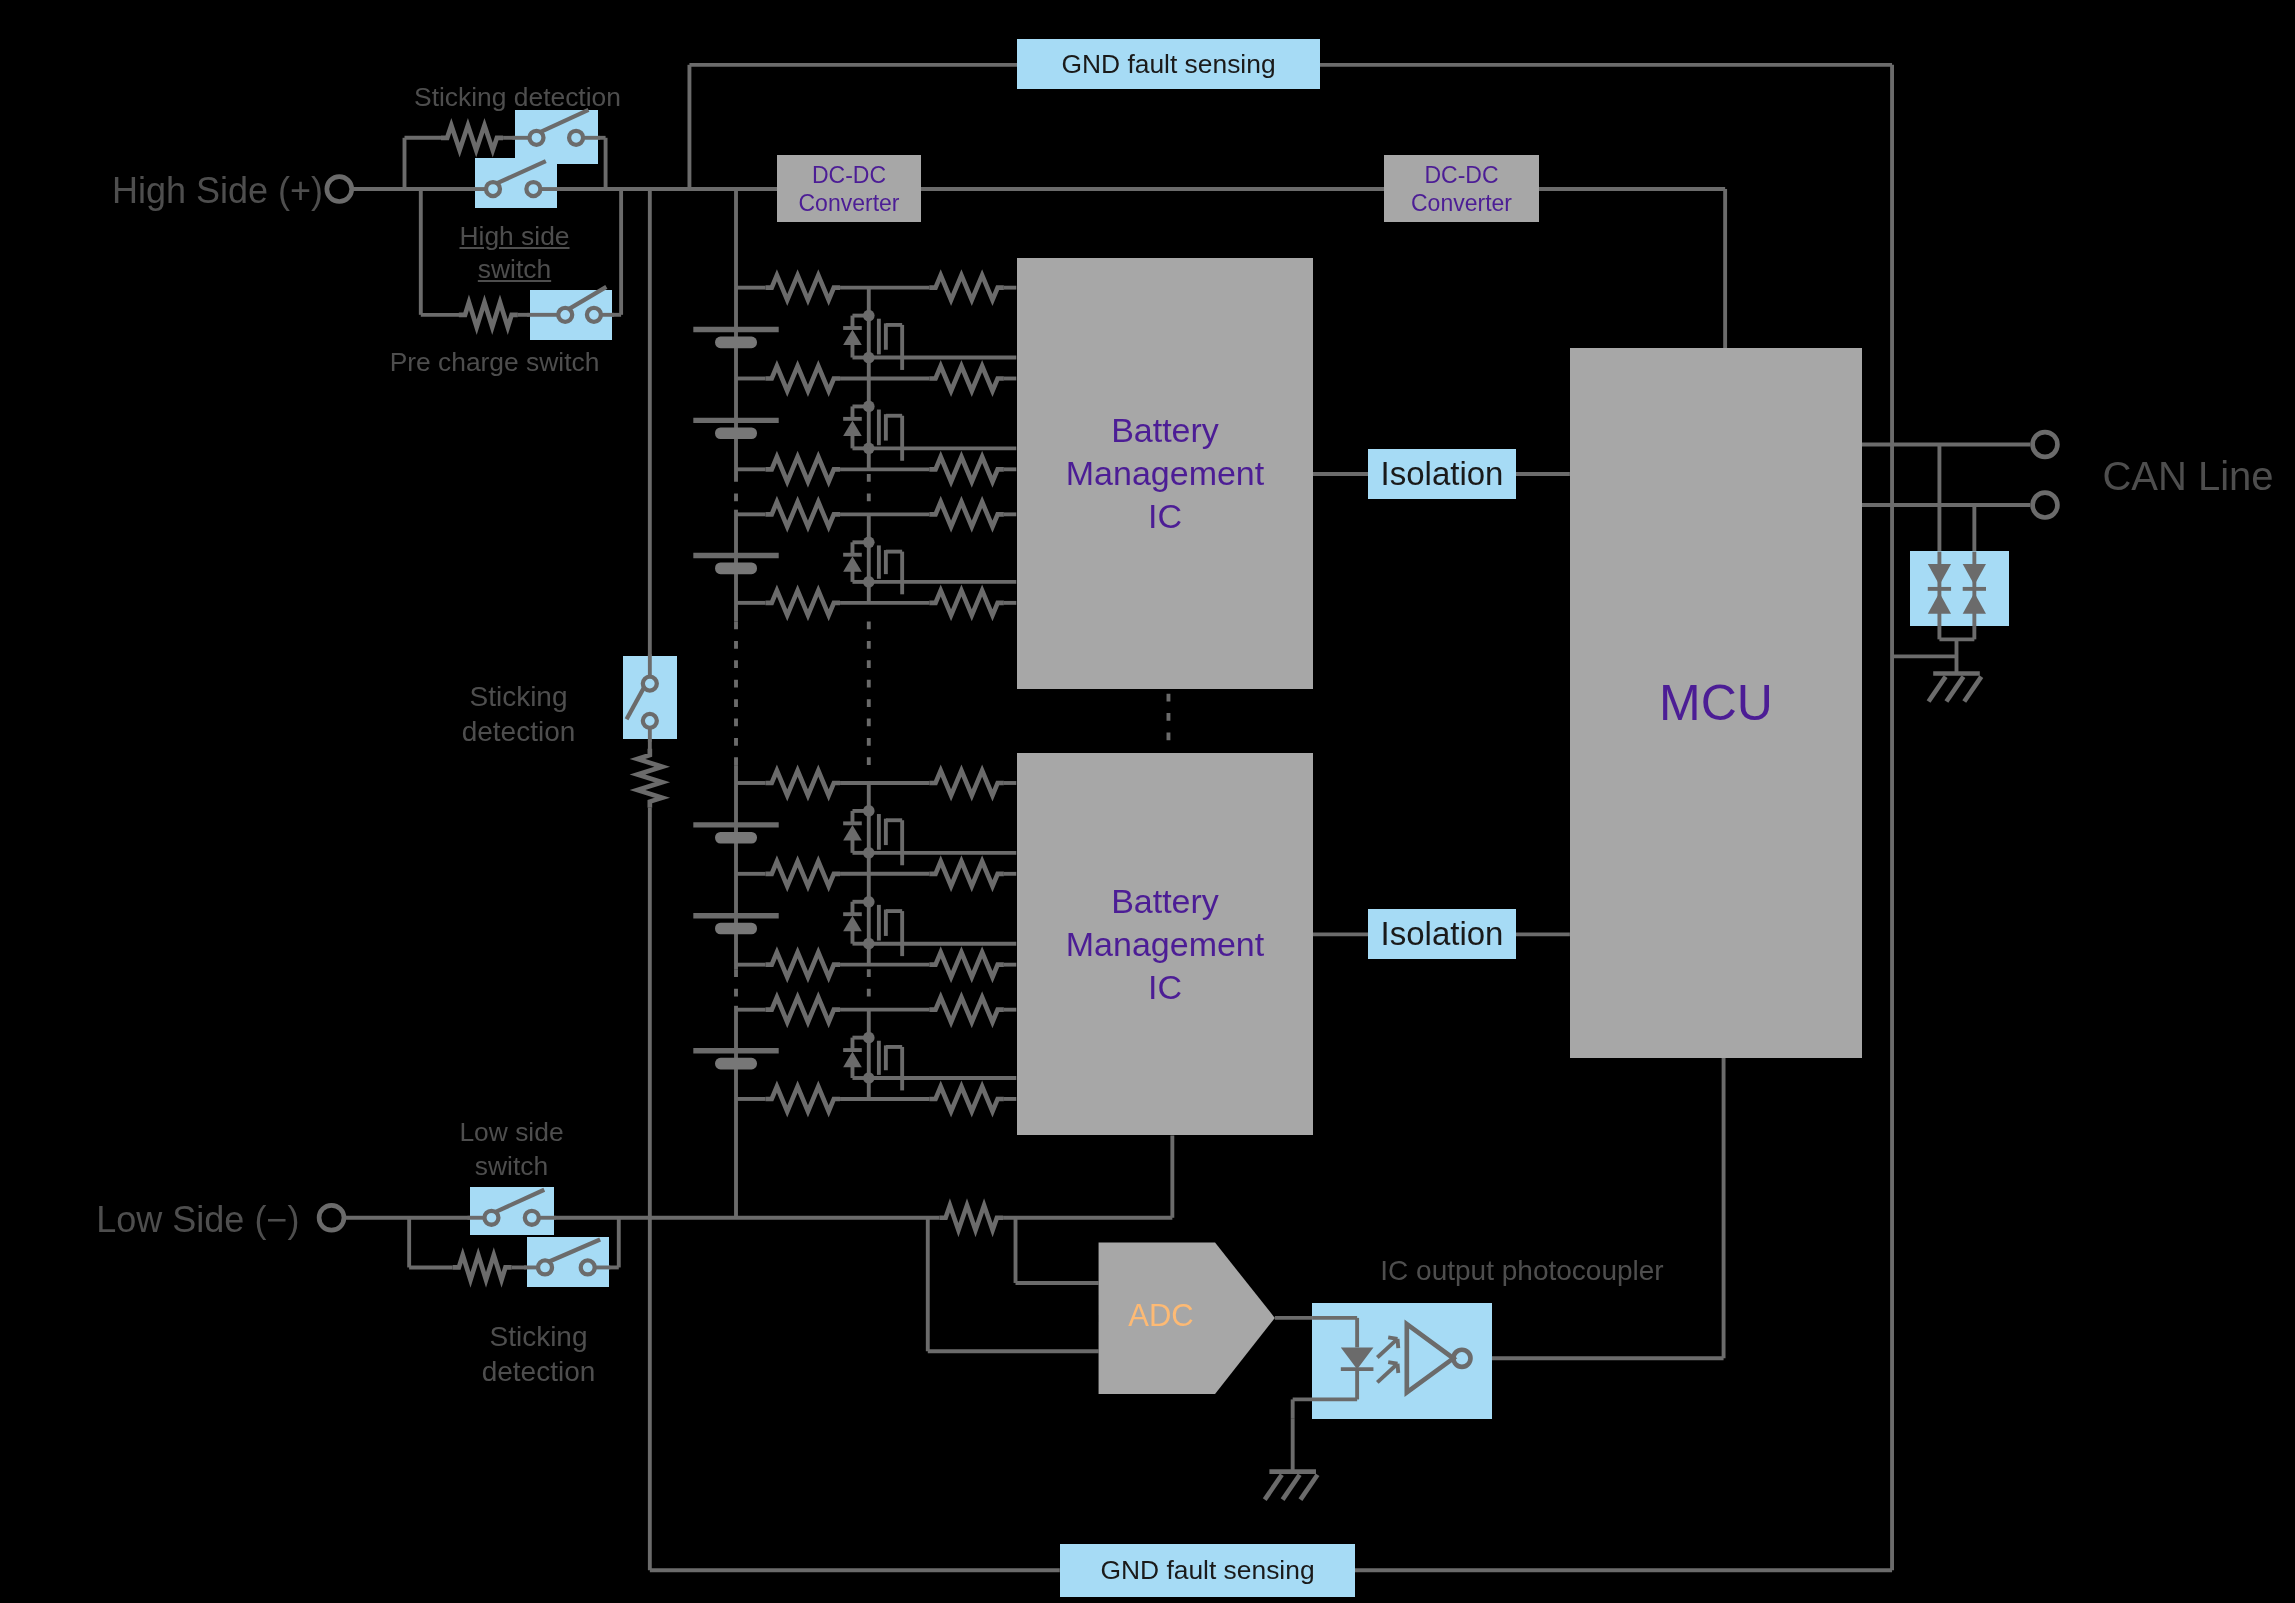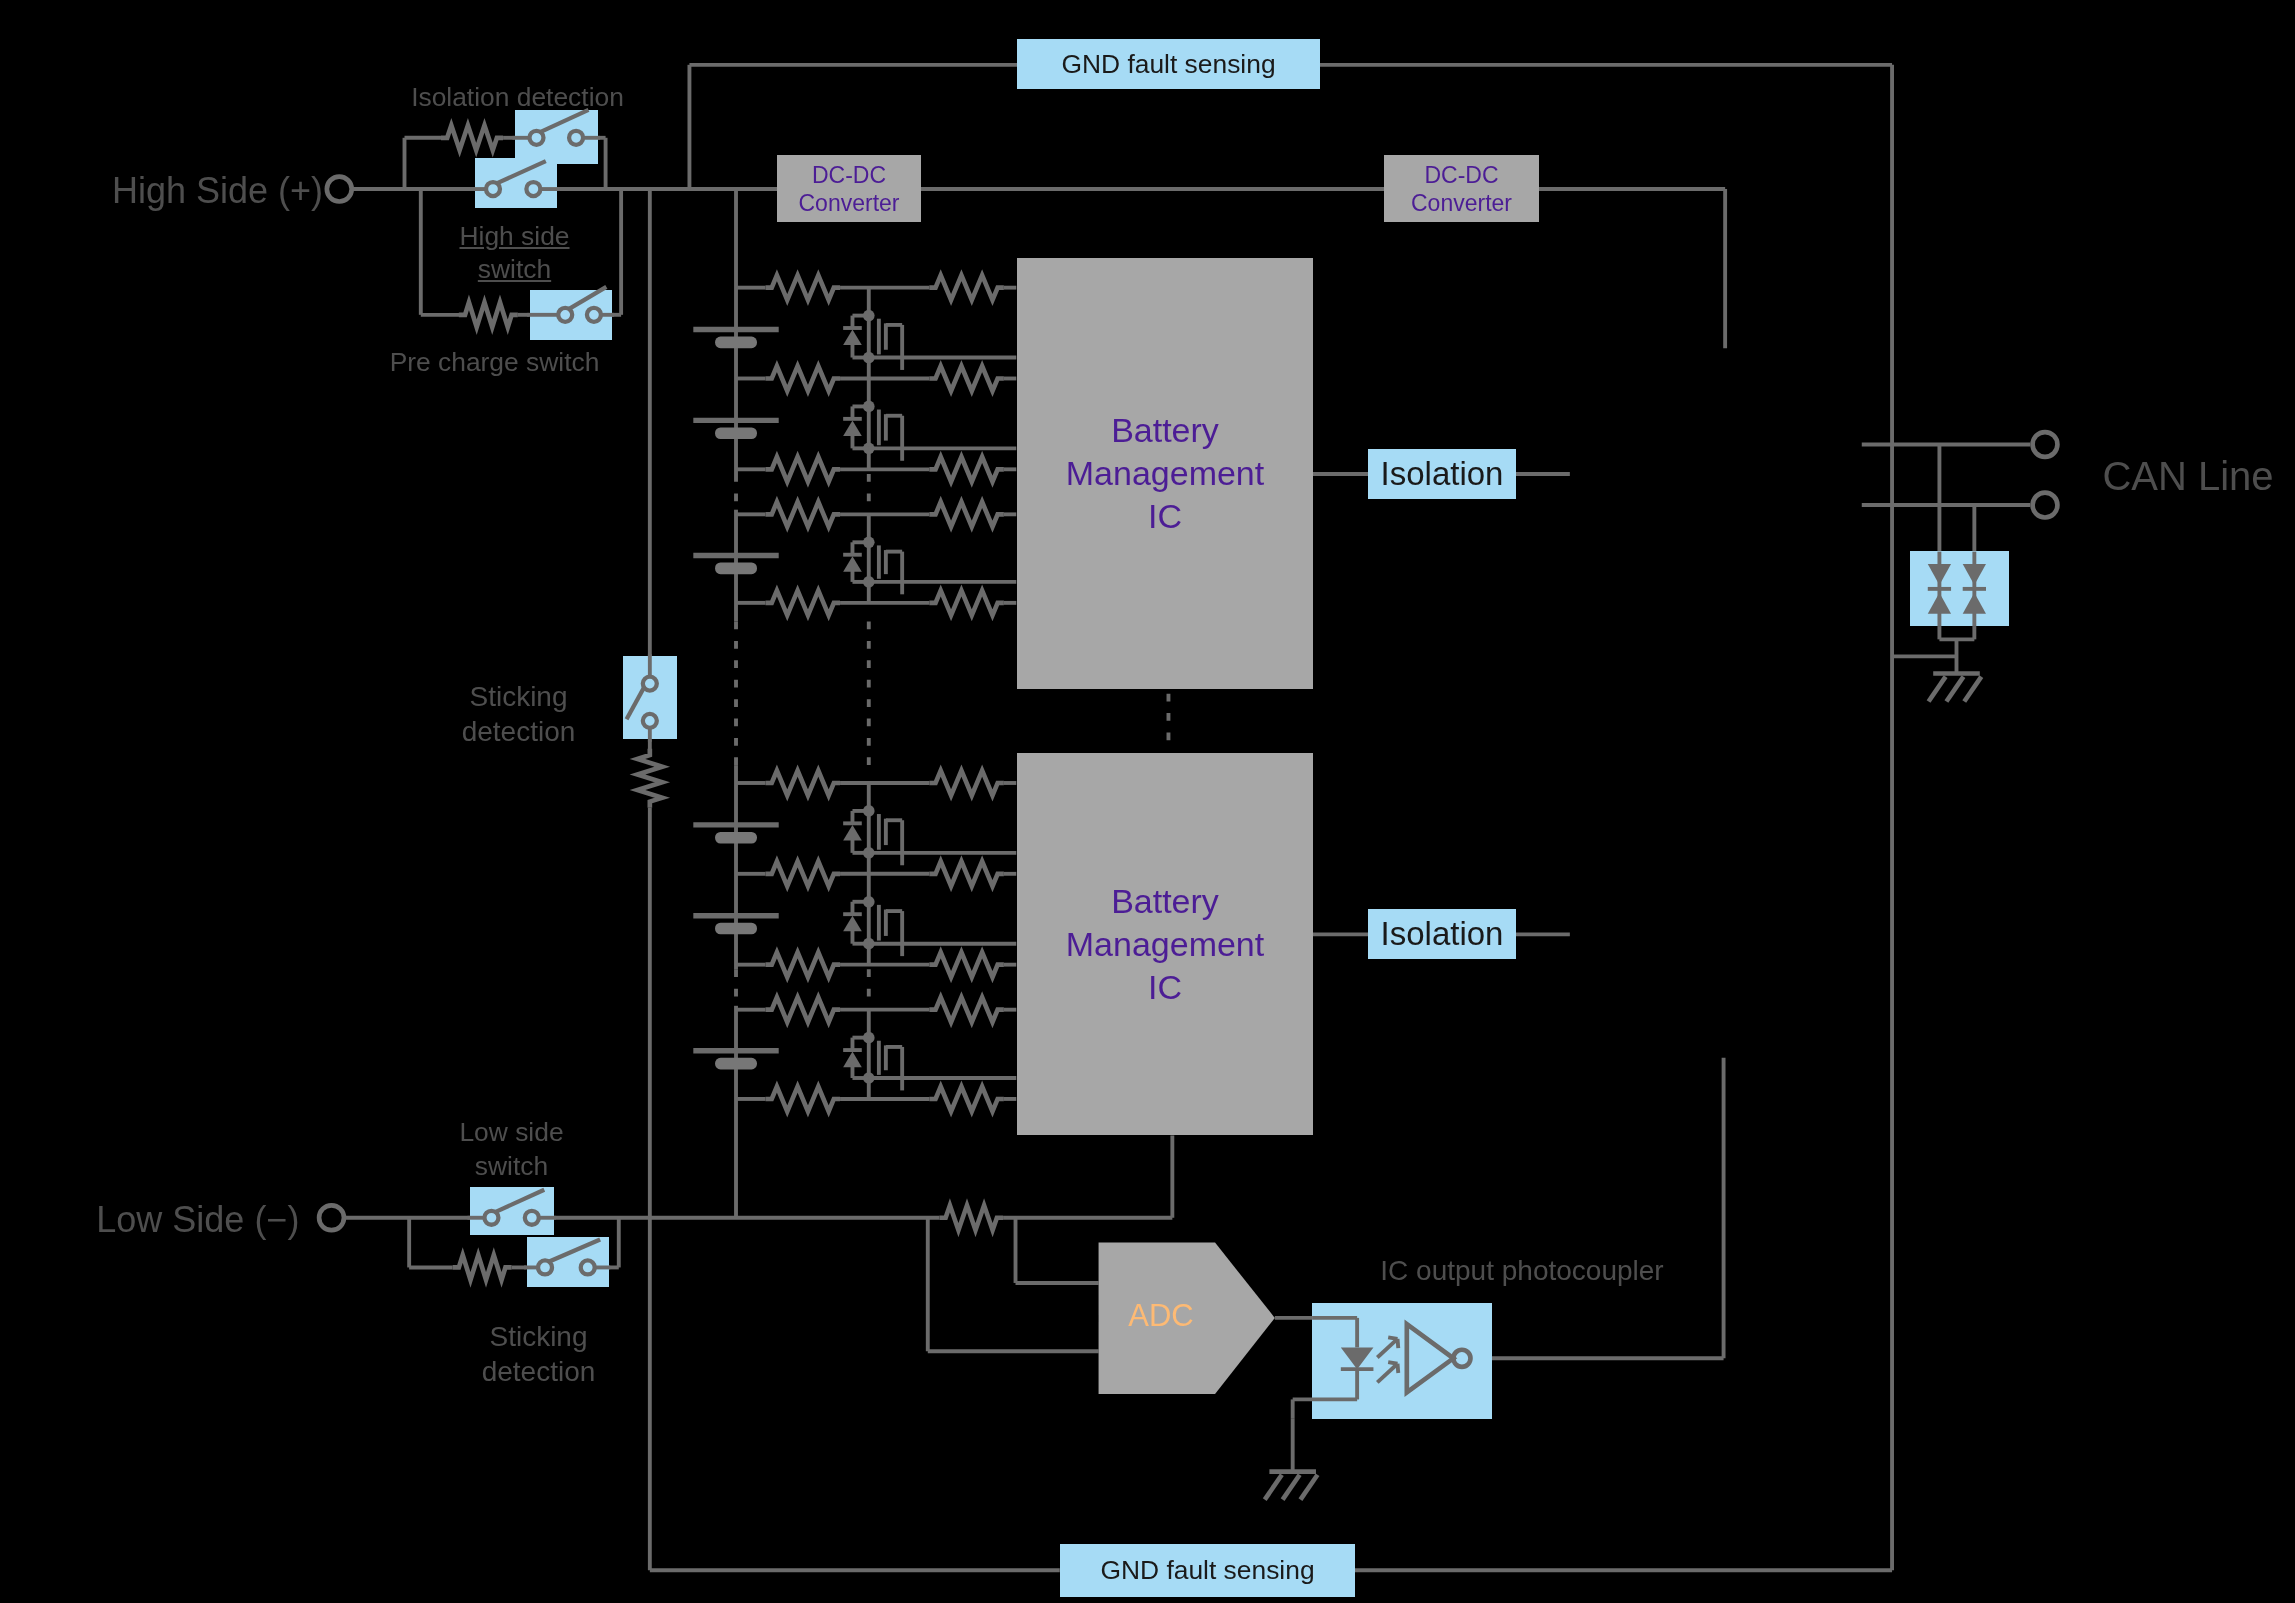--- a/index.html
+++ b/index.html
@@ -166,20 +166,23 @@
   </div>
 
   <div class="box blue" style="left:1368px;top:449px;width:148px;height:50px;font-size:33px;">
     <div>Isolation</div>
   </div>
 
   <div class="box blue" style="left:1368px;top:909px;width:148px;height:50px;font-size:33px;">
     <div>Isolation</div>
   </div>
 
+  <div class="box gray" style="left:1570px;top:348px;width:292px;height:710px;font-size:50px;">
+    <div>MCU</div>
+  </div>
 
   <div class="box blue" style="left:515px;top:110px;width:83px;height:54px;"></div>
   <div class="box blue" style="left:475px;top:158px;width:82px;height:50px;"></div>
   <div class="box blue" style="left:530px;top:290px;width:82px;height:50px;"></div>
   <div class="box blue" style="left:623px;top:656px;width:54px;height:83px;"></div>
   <div class="box blue" style="left:470px;top:1187px;width:84px;height:48px;"></div>
   <div class="box blue" style="left:527px;top:1237px;width:82px;height:50px;"></div>
 
   <div class="box blue" style="left:1910px;top:551px;width:99px;height:75px;"></div>
   <div class="box blue" style="left:1312px;top:1303px;width:180px;height:116px;"></div>
@@ -450,21 +453,21 @@
         <line x1="1635" y1="1895" x2="1695" y2="1895" stroke="#6b6b6b" stroke-width="6" stroke-dasharray="none"></line>
         <line x1="1629" y1="1931" x2="1651" y2="1899" stroke="#6b6b6b" stroke-width="6" stroke-dasharray="none"></line>
         <line x1="1652" y1="1931" x2="1674" y2="1899" stroke="#6b6b6b" stroke-width="6" stroke-dasharray="none"></line>
         <line x1="1675" y1="1931" x2="1697" y2="1899" stroke="#6b6b6b" stroke-width="6" stroke-dasharray="none"></line>
       </g>
     </svg>
 
   <div class="lbl right nowrap" style="left:43px;top:170px;width:280px;font-size:36px;">High Side (+)</div>
   <div class="lbl right nowrap" style="left:19.4px;top:1199px;width:280px;font-size:36px;">Low Side (−)</div>
 
-  <div class="lbl nowrap" style="left:362px;top:82px;width:311px;font-size:26.4px;">Isolation detection</div>
+  <div class="lbl nowrap" style="left:362px;top:82px;width:311px;font-size:26.4px;">Sticking detection</div>
   <div class="lbl" style="left:398px;top:220px;width:233px;font-size:26.4px;line-height:33px;text-decoration:underline;">
     <div>High side</div>
     <div>switch</div>
   </div>
   <div class="lbl nowrap" style="left:339px;top:347px;width:311px;font-size:26.4px;">Pre charge switch</div>
 
   <div class="lbl" style="left:402px;top:679px;width:233px;font-size:28px;line-height:35px;">
     <div>Sticking</div>
     <div>detection</div>
   </div>

